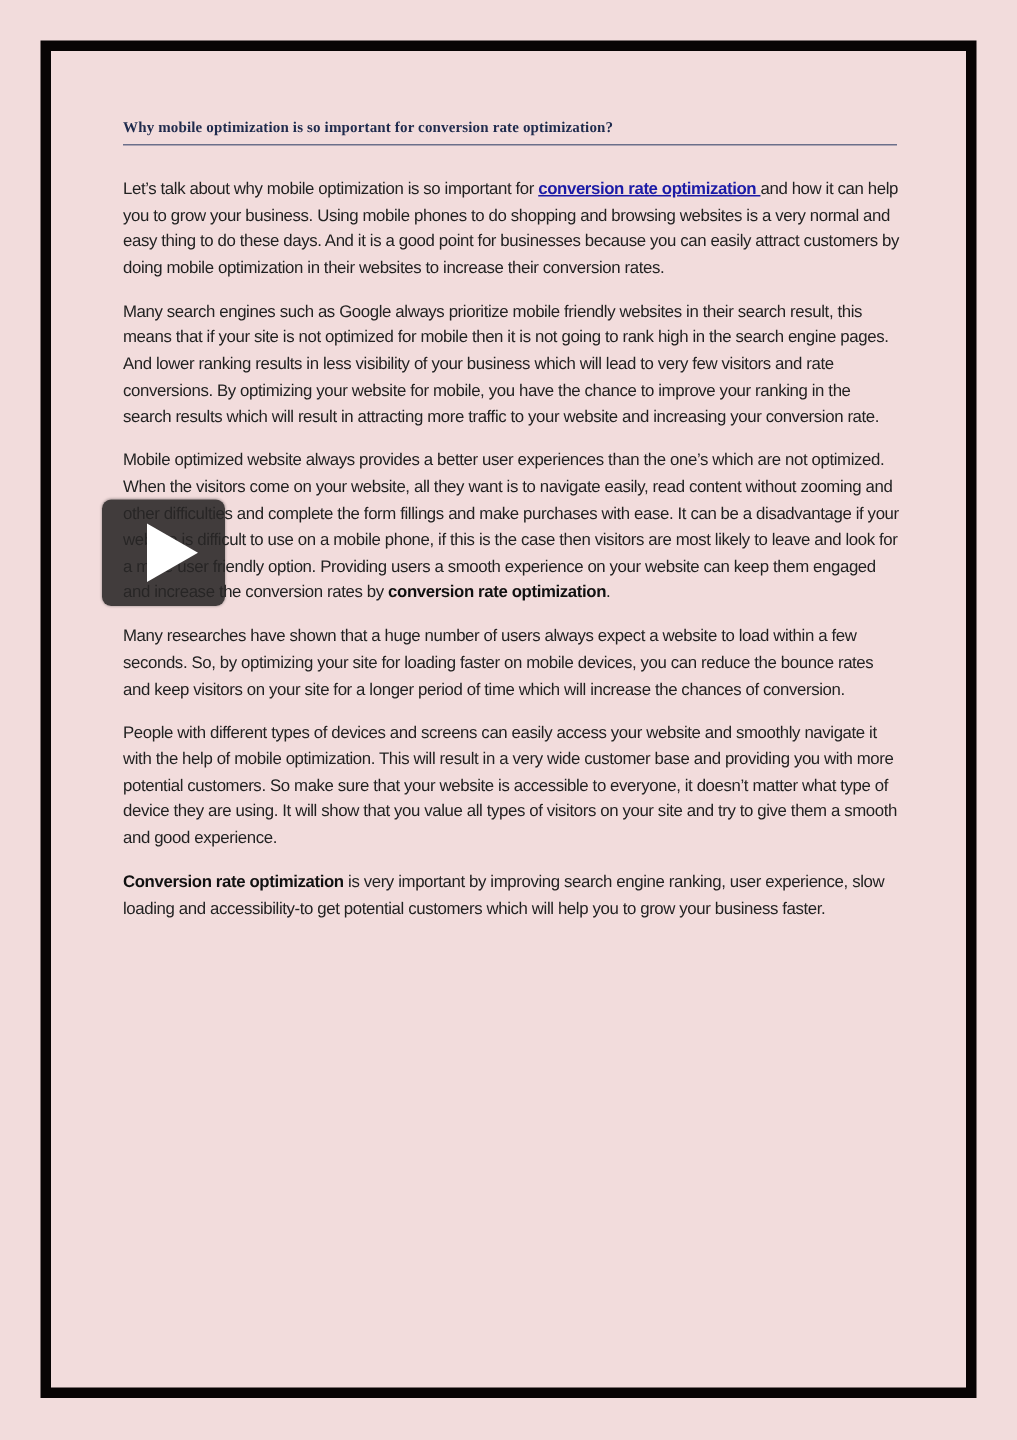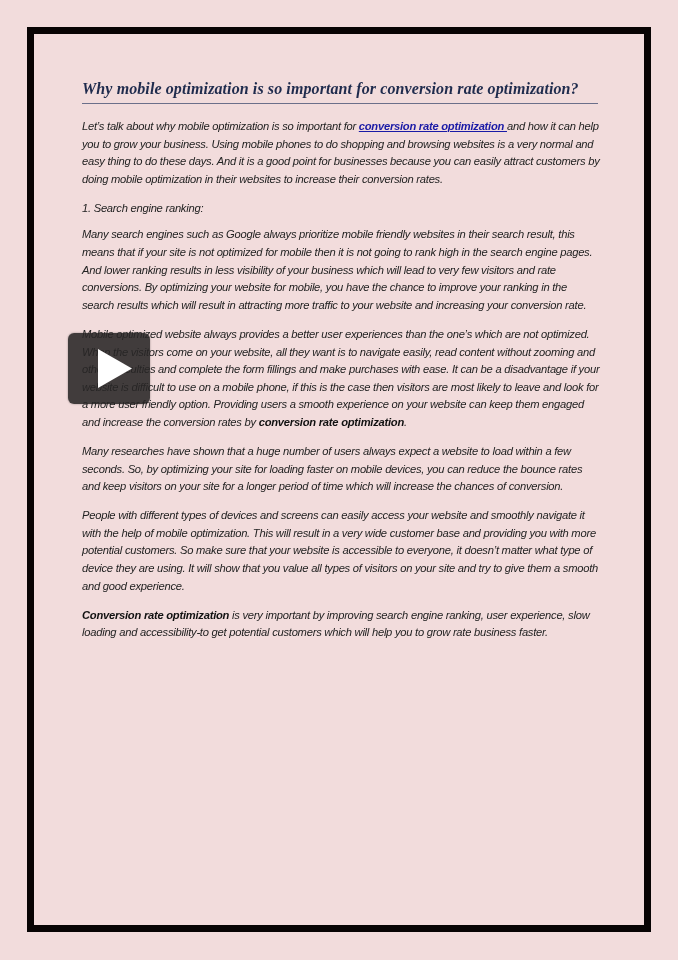--- a/index.html
+++ b/index.html
@@ -8,61 +8,59 @@
     background:#f2dcdc;
     font-family:"Liberation Sans", sans-serif;
   }
   .frame {
     position:absolute; left:27px; top:27px; width:610px; height:891px;
     border:7px solid #080404; background:#f2dcdc;
   }
   .title {
     position:absolute; left:82px; top:80px; width:516px;
     font-family:"Liberation Serif", serif; font-weight:bold;
-    font-size:16px; color:#1f2b4d; letter-spacing:0.1px;
+    font-size:10px; color:#1f2b4d; letter-spacing:0.1px;
     padding-bottom:5px;
     border-bottom:1px solid #6b6f8a;
     white-space:nowrap;
-    font-style:italic;
   }
   .content {
     position:absolute; left:82px; top:118px; width:518px;
     font-size:11.2px; line-height:17.6px; color:#222;
     letter-spacing:-0.25px;
   }
-  .content p { margin:0 0 11.5px 0;font-style:italic; }
+  .content p { margin:0 0 11.5px 0; }
   .content p.heading { margin-bottom:9px; }
   .link { color:#1a1aa6; text-decoration:underline; font-weight:bold; }
   .bold { font-weight:bold; color:#111; }
   .play {
     position:absolute; left:68px; top:333px; width:82px; height:71px;
     background:rgba(40,38,38,0.88); border-radius:6px;
     box-shadow:0 0 2px rgba(0,0,0,0.4);
   }
   .play svg { position:absolute; left:0; top:0; }
 </style>
 </head>
 <body>
 
 <div class="frame"></div>
 
 <div class="title">Why mobile optimization  is so important  for conversion  rate optimization?</div>
 
 <div class="content">
   <p><span>Let’s talk about why mobile optimization is so important for </span><a class="link">conversion rate optimization </a><span>and how it can help you to grow your business. Using mobile phones to do shopping and browsing websites is a very normal and easy thing to do these days. And it is a good point for businesses because you can easily attract customers by doing mobile optimization in their websites to increase their conversion rates.</span></p>
 
-  <p class="heading">1. Search engine ranking:</p>
   <p>Many search engines such as Google always prioritize mobile friendly websites in their search result, this means that if your site is not optimized for mobile then it is not going to rank high in the search engine pages. And lower ranking results in less visibility of your business which will lead to very few visitors and rate conversions. By optimizing your website for mobile, you have the chance to improve your ranking in the search results which will result in attracting more traffic to your website and increasing your conversion rate.</p>
 
   <p><span>Mobile optimized website always provides a better user experiences than the one’s which are not optimized. When the visitors come on your website, all they want is to navigate easily, read content without zooming and other difficulties and complete the form fillings and make purchases with ease. It can be a disadvantage if your website is difficult to use on a mobile phone, if this is the case then visitors are most likely to leave and look for a more user friendly option. Providing users a smooth experience on your website can keep them engaged and increase the conversion rates by </span><span class="bold">conversion rate optimization</span><span>.</span></p>
 
   <p>Many researches have shown that a huge number of users always expect a website to load within a few seconds. So, by optimizing your site for loading faster on mobile devices, you can reduce the bounce rates and keep visitors on your site for a longer period of time which will increase the chances of conversion.</p>
 
   <p>People with different types of devices and screens can easily access your website and smoothly navigate it with the help of mobile optimization. This will result in a very wide customer base and providing you with more potential customers. So make sure that your website is accessible to everyone, it doesn’t matter what type of device they are using. It will show that you value all types of visitors on your site and try to give them a smooth and good experience.</p>
 
-  <p><span class="bold">Conversion rate optimization</span><span> is very important by improving search engine ranking, user experience, slow loading and accessibility-to get potential customers which will help you to grow rate business faster.</span></p>
+  <p><span class="bold">Conversion rate optimization</span><span> is very important by improving search engine ranking, user experience, slow loading and accessibility-to get potential customers which will help you to grow your business faster.</span></p>
 </div>
 
 <div class="play">
   <svg width="82" height="71" viewBox="0 0 82 71">
     <polygon points="30,16 30,55 64,35.5" fill="#ffffff"></polygon>
   </svg>
 </div>
 
 </body></html>

